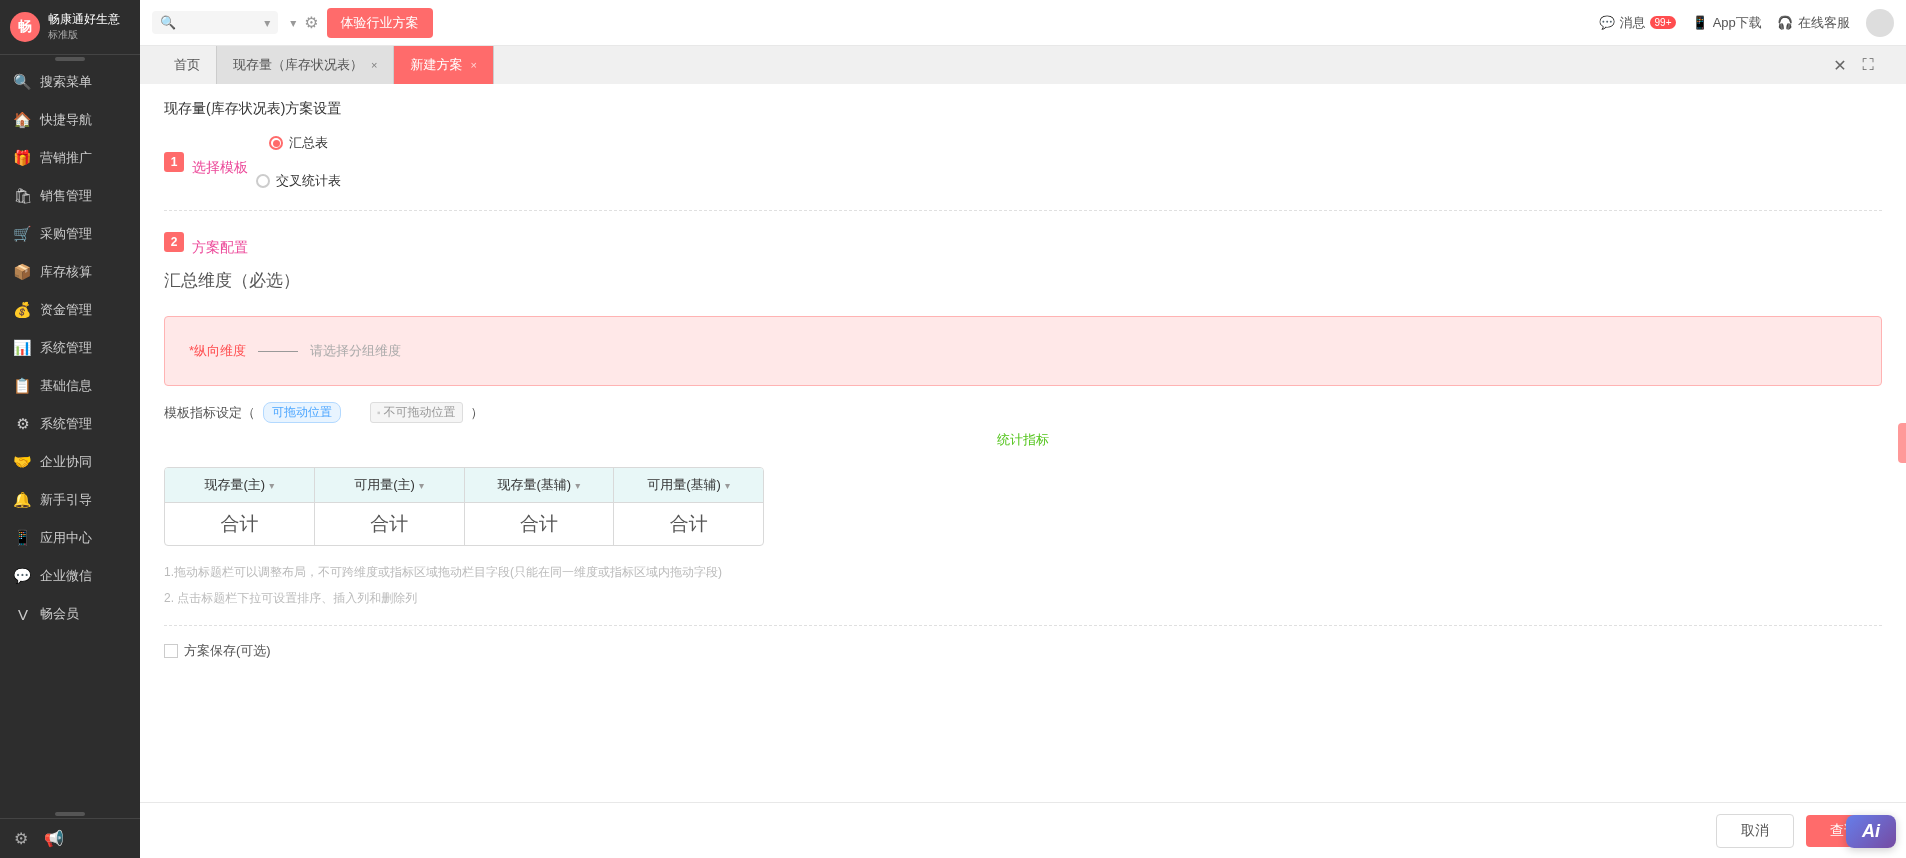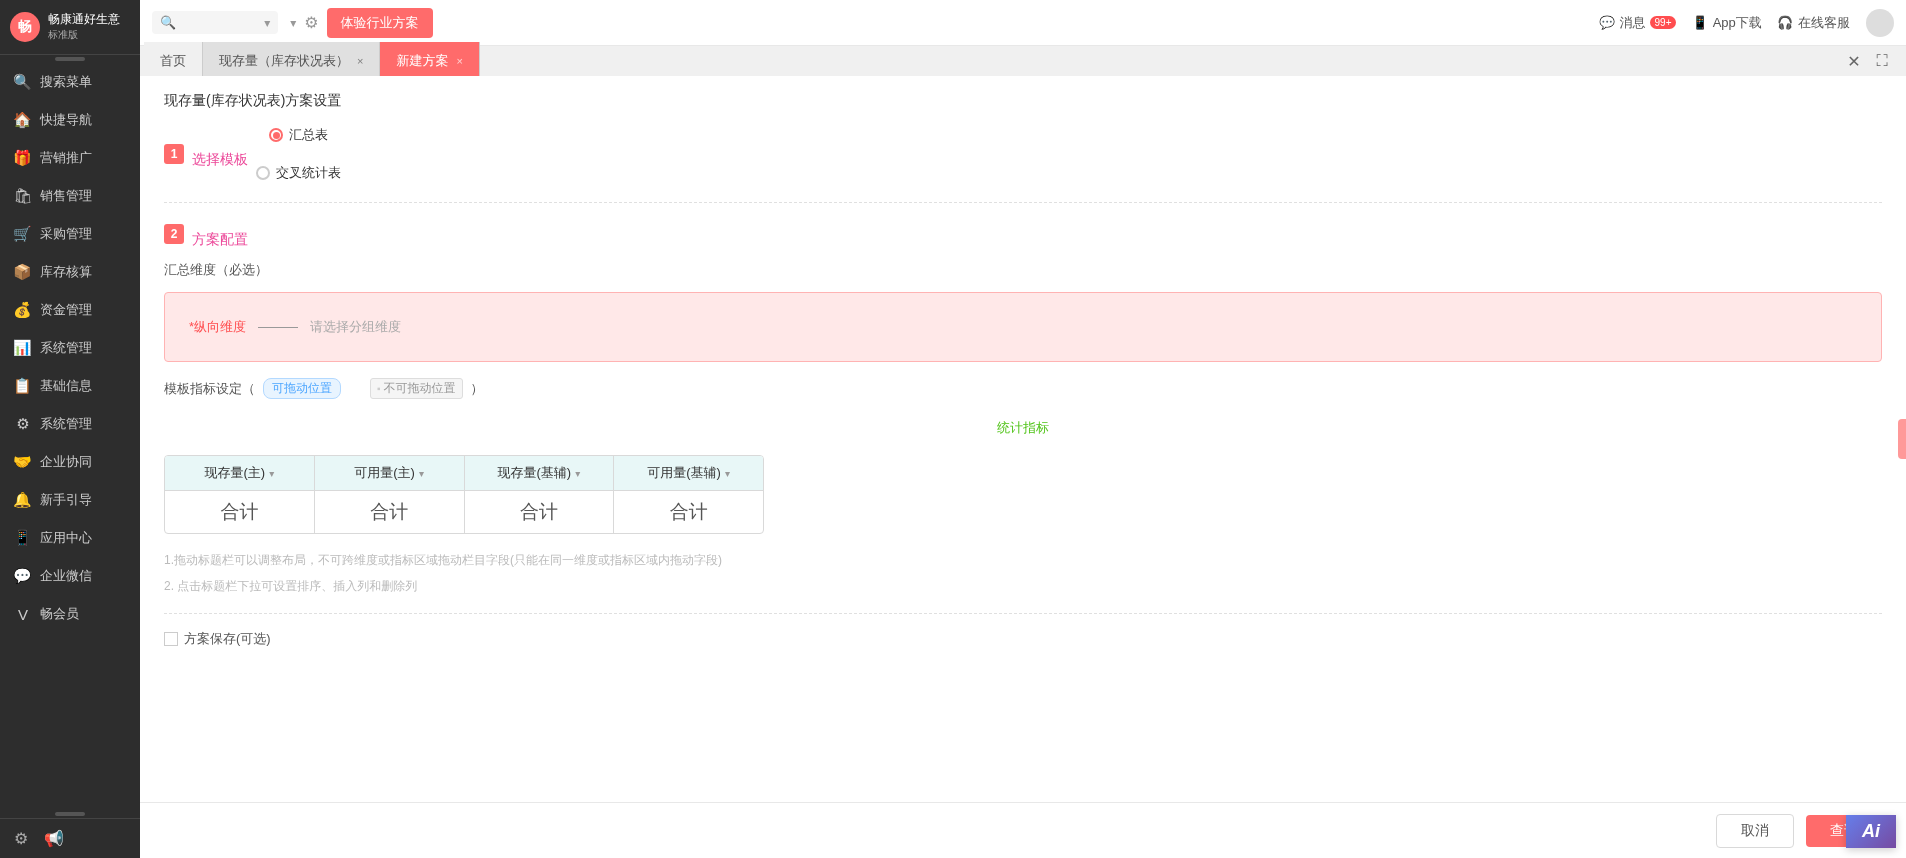--- a/index.html
+++ b/index.html
@@ -164,23 +164,23 @@
       height: 28px;
       background: #ddd;
       border-radius: 50%;
     }
 
     
     .tabbar {
       background: #f0f0f0;
       display: flex;
       align-items: center;
-      height: 30px;
+      height: 38px;
       flex-shrink: 0;
-      padding: 0 4px;
+      padding: 0 18px;
     }
     .tab {
       display: flex;
       align-items: center;
       padding: 0 16px;
       height: 38px;
       cursor: pointer;
       font-size: 13px;
       color: #555;
       background: #e0e0e0;
@@ -302,23 +302,23 @@
 
     
     .divider {
       border: none;
       border-top: 1px dashed #e0e0e0;
       margin: 16px 0;
     }
 
     
     .sub-label {
-      font-size: 13px;
+      font-size: 17px;
       color: #555;
-      margin-bottom: 13px;
+      margin-bottom: 24px;
     }
 
     
     .dimension-area {
       background: #ffe8e8;
       border: 1px solid #ffb3b3;
       border-radius: 4px;
       padding: 20px 24px;
       display: flex;
       align-items: center;
@@ -338,21 +338,21 @@
       color: #aaa;
     }
 
     
     .indicator-settings {
       margin-top: 16px;
     }
     .indicator-label {
       font-size: 13px;
       color: #555;
-      margin-bottom: 20px;
+      margin-bottom: 8px;
       display: flex;
       align-items: center;
       gap: 8px;
     }
     .draggable-badge {
       background: #e8f4ff;
       border: 1px solid #b3d9ff;
       border-radius: 8px;
       padding: 1px 8px;
       font-size: 12px;
@@ -508,21 +508,21 @@
       cursor: pointer;
     }
 
     
     .ai-badge {
       position: fixed;
       bottom: 10px;
       right: 10px;
       background: linear-gradient(135deg, #667eea, #764ba2);
       color: white;
-      border-radius: 0;
+      border-radius: 8px;
       padding: 6px 16px;
       font-size: 18px;
       font-style: italic;
       font-weight: bold;
       cursor: pointer;
       box-shadow: 0 2px 8px rgba(0,0,0,0.2);
     }
   </style>
 </head>
 <body>

